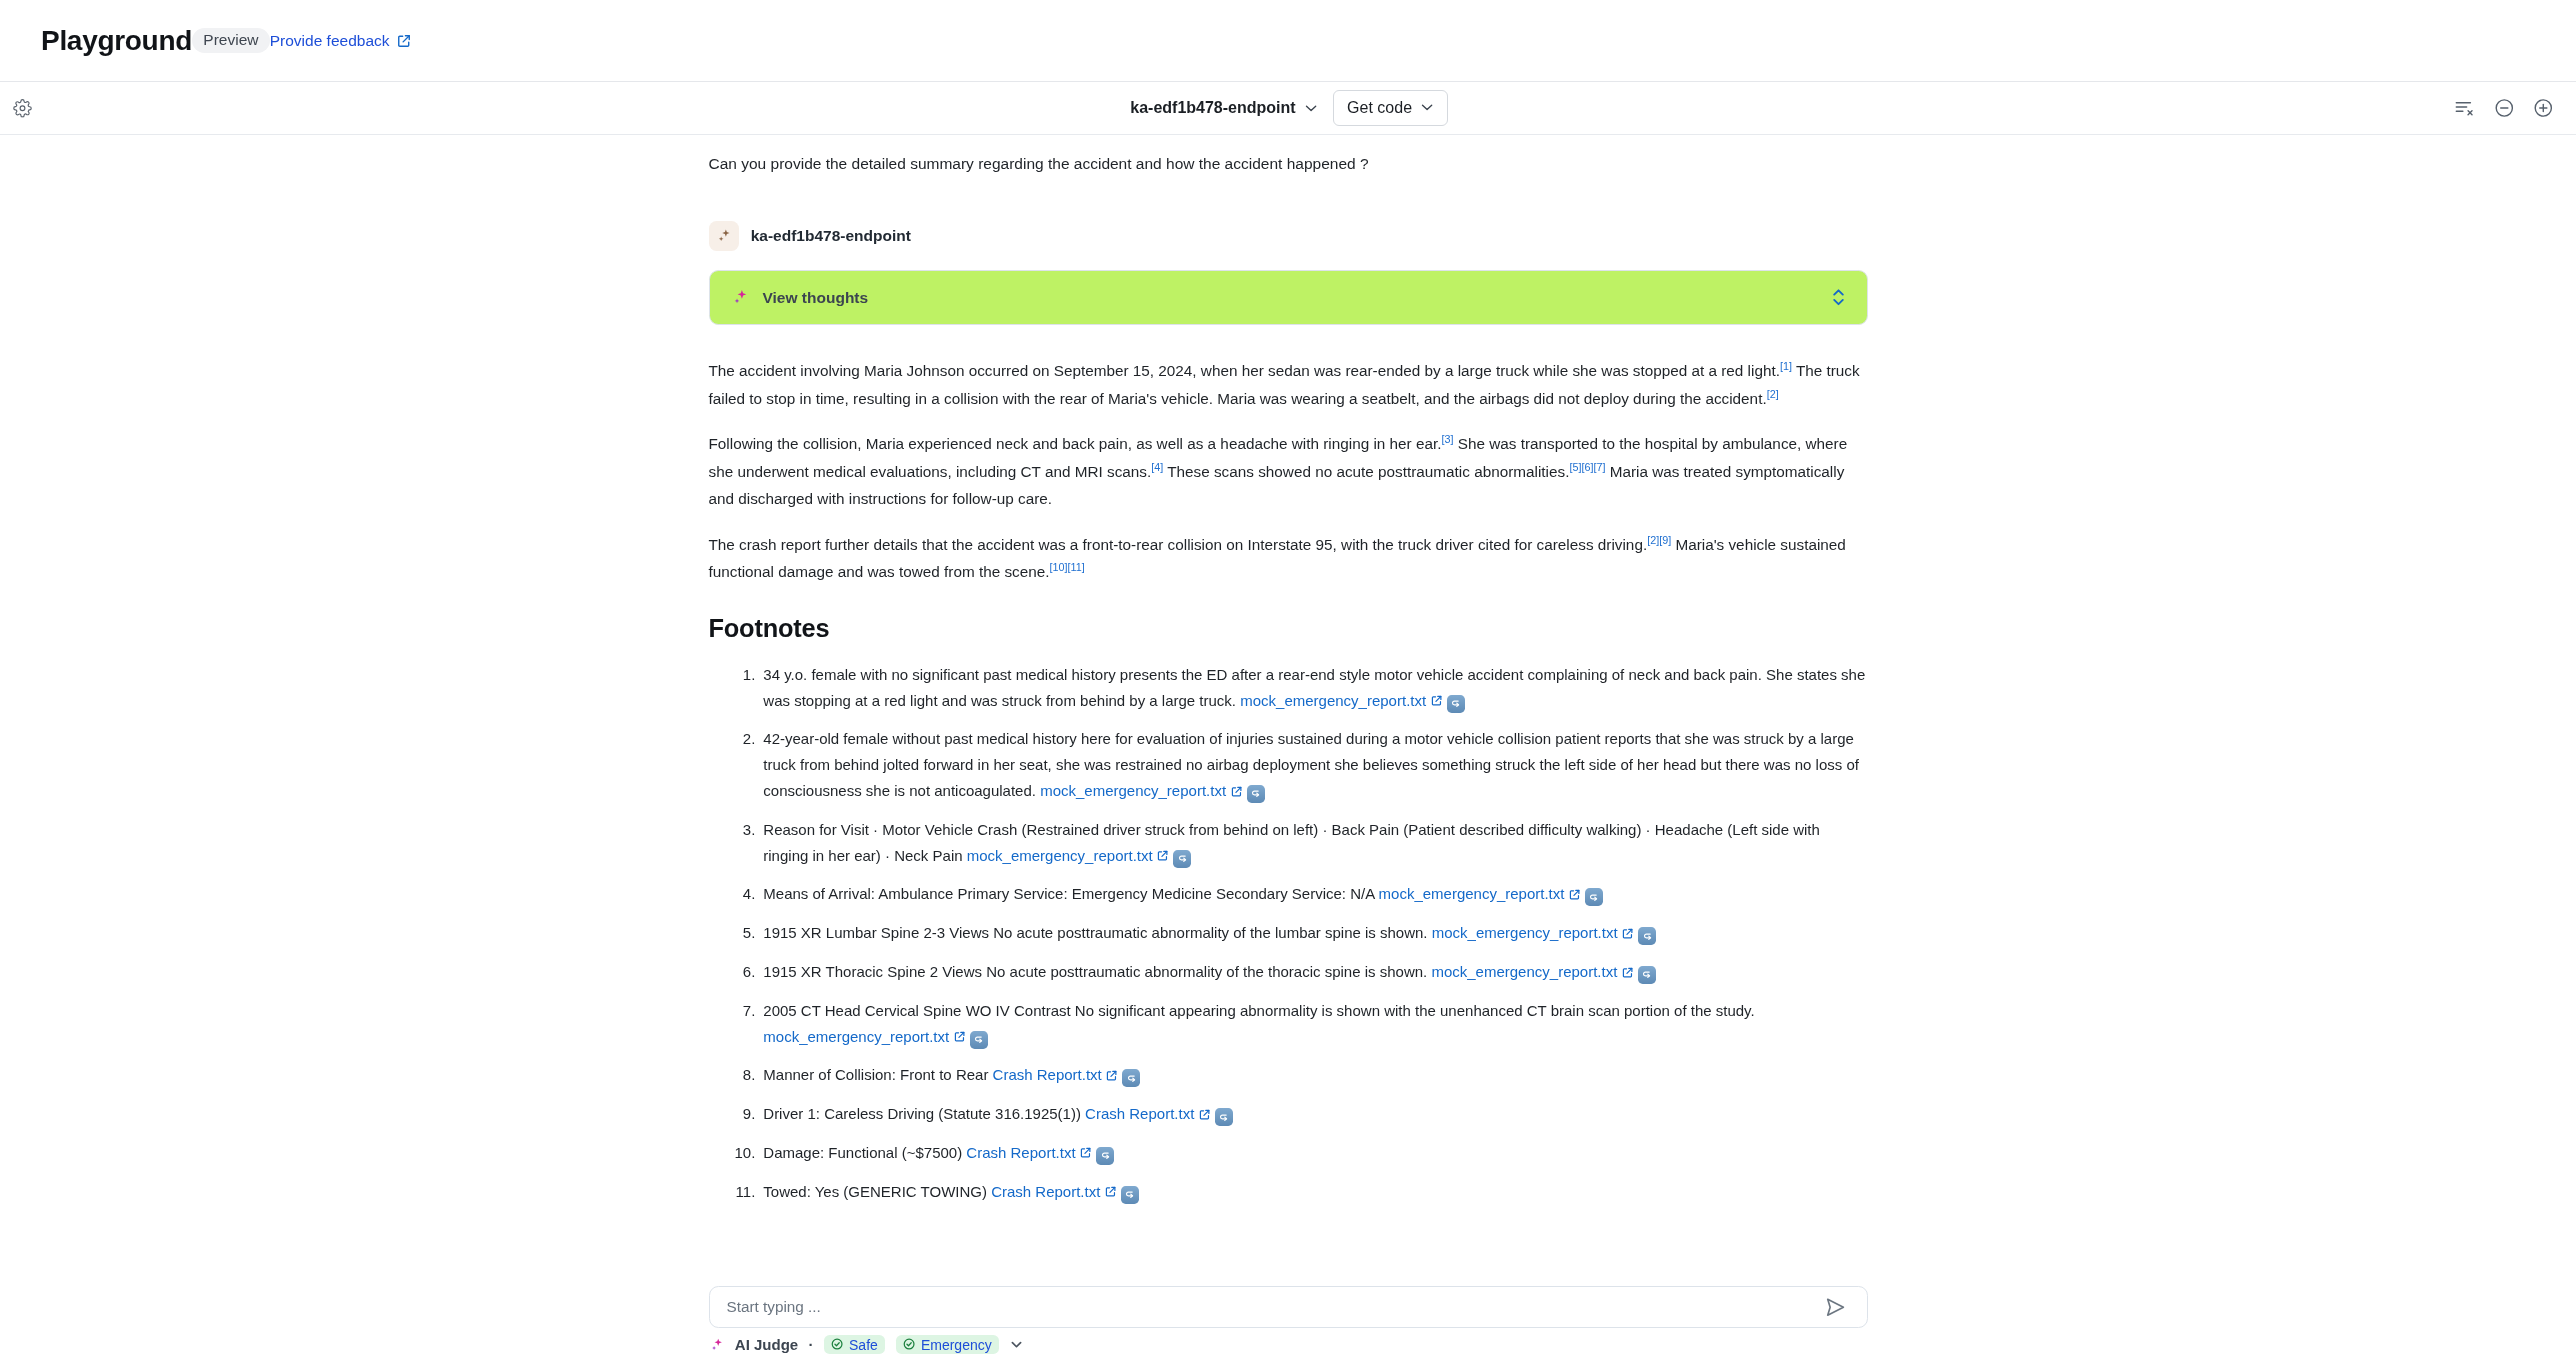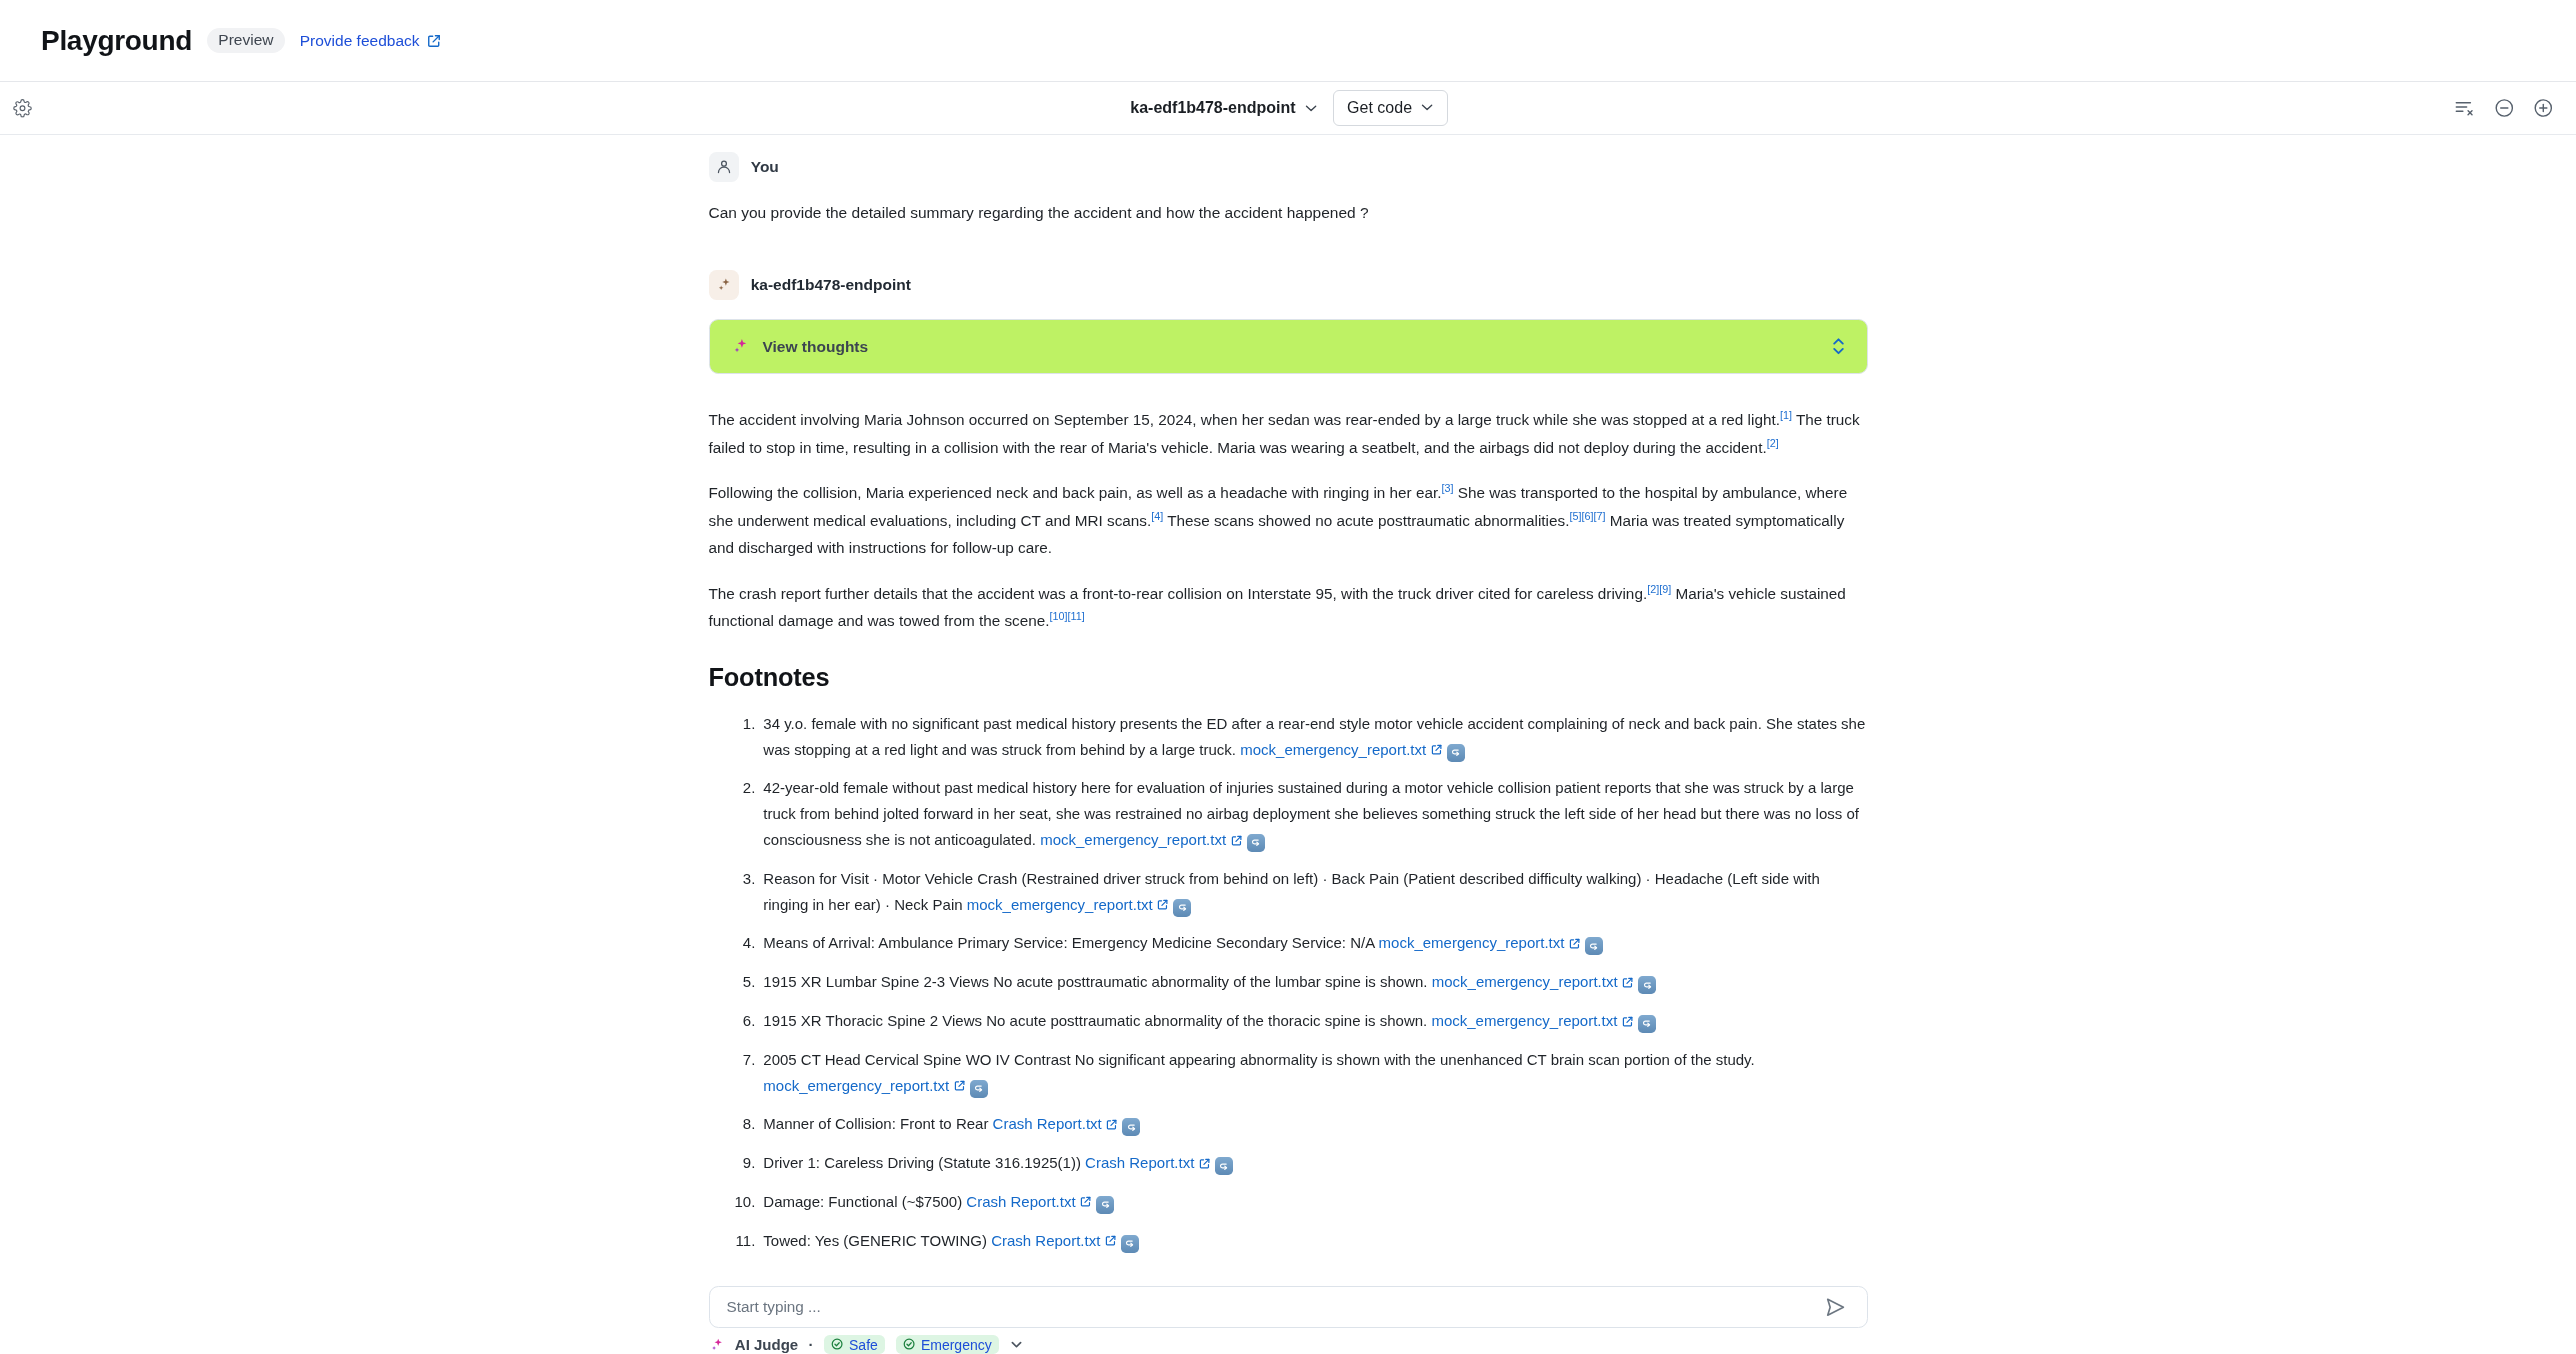--- a/index.html
+++ b/index.html
@@ -11,21 +11,20 @@
     color: #1f2328;
     overflow: hidden;
   }
 
   
   .app-header {
     height: 82px;
     display: flex;
     align-items: center;
     padding: 0 41px;
-    gap: 15px;
     border-bottom: 0.9px solid #e5e7eb;
     background: #ffffff;
   }
   .app-title {
     font-size: 28px;
     font-weight: 700;
     letter-spacing: -0.3px;
     color: #111418;
   }
   .preview-badge {
@@ -388,29 +387,20 @@
           <path d="M8.2 12h7.6"></path>
           <path d="M12 8.2v7.6"></path>
       </svg>
     </span>
   </div>
 </div>
 
 <div class="conv-scroll">
   <div class="conv-col">
 
-    <div class="msg-head">
-      <span class="avatar user">
-        <svg viewBox="0 0 24 24" fill="none" stroke="currentColor" stroke-width="1.7" stroke-linecap="round" stroke-linejoin="round">
-          <circle cx="12" cy="7.5" r="3.2"></circle>
-            <path d="M4.6 19.4a7.4 7.4 0 0 1 14.8 0"></path>
-        </svg>
-      </span>
-      <span class="msg-author">You</span>
-    </div>
     <div class="user-text">Can you provide the detailed summary regarding the accident and how the accident happened ?</div>
 
     <div class="msg-head">
       <span class="avatar bot">
         <svg viewBox="0 0 24 24" fill="currentColor">
           <path d="M14.5 3.2l1.25 3.6 3.6 1.25-3.6 1.25-1.25 3.6-1.25-3.6L9.65 8.05l3.6-1.25z"></path>
           <path d="M8.2 12.6l.8 2.3 2.3.8-2.3.8-.8 2.3-.8-2.3-2.3-.8 2.3-.8z"></path>
         </svg>
       </span>
       <span class="msg-author bot">ka-edf1b478-endpoint</span>

